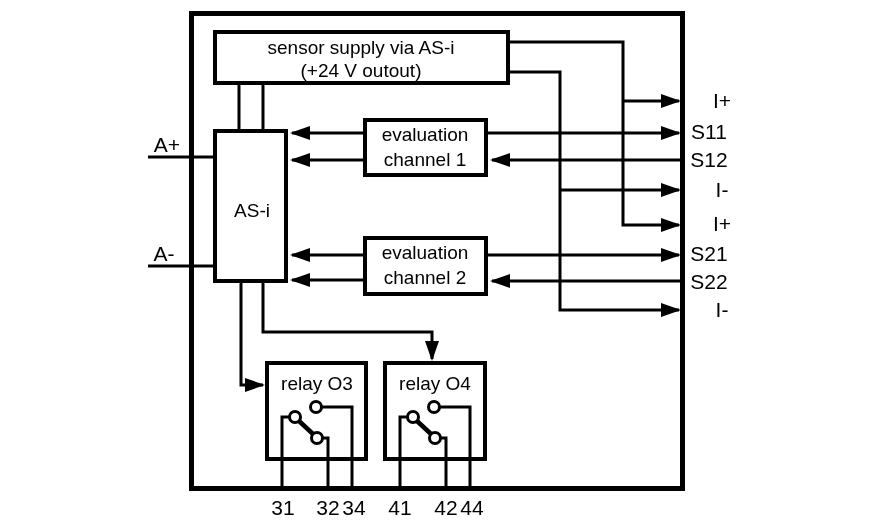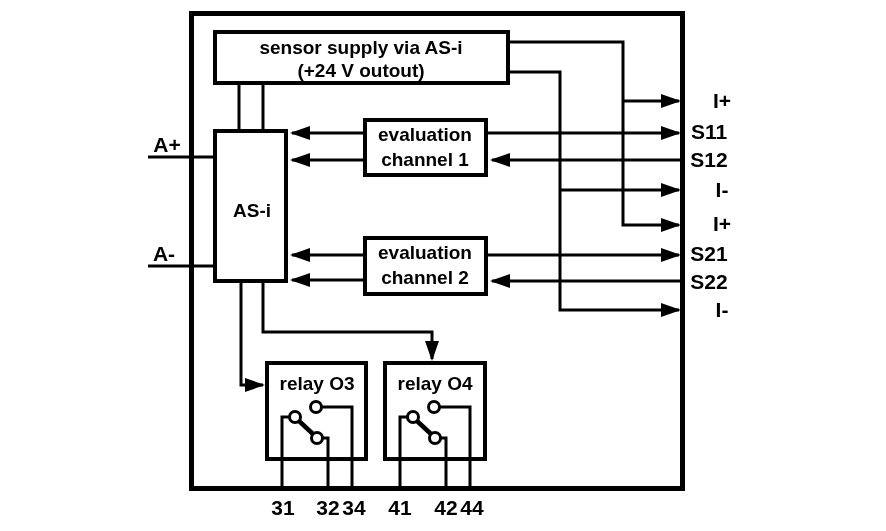--- a/index.html
+++ b/index.html
@@ -6,21 +6,20 @@
     margin: 0;
     padding: 0;
     background: #ffffff;
   }
   .stage {
     position: relative;
     width: 886px;
     height: 531px;
     background: #ffffff;
     overflow: hidden;
-    font-weight: bold;
   }
   svg { display: block; }
   .border-rect {
     fill: none;
     stroke: #000000;
     stroke-width: 5;
   }
   .box {
     fill: #ffffff;
     stroke: #000000;

